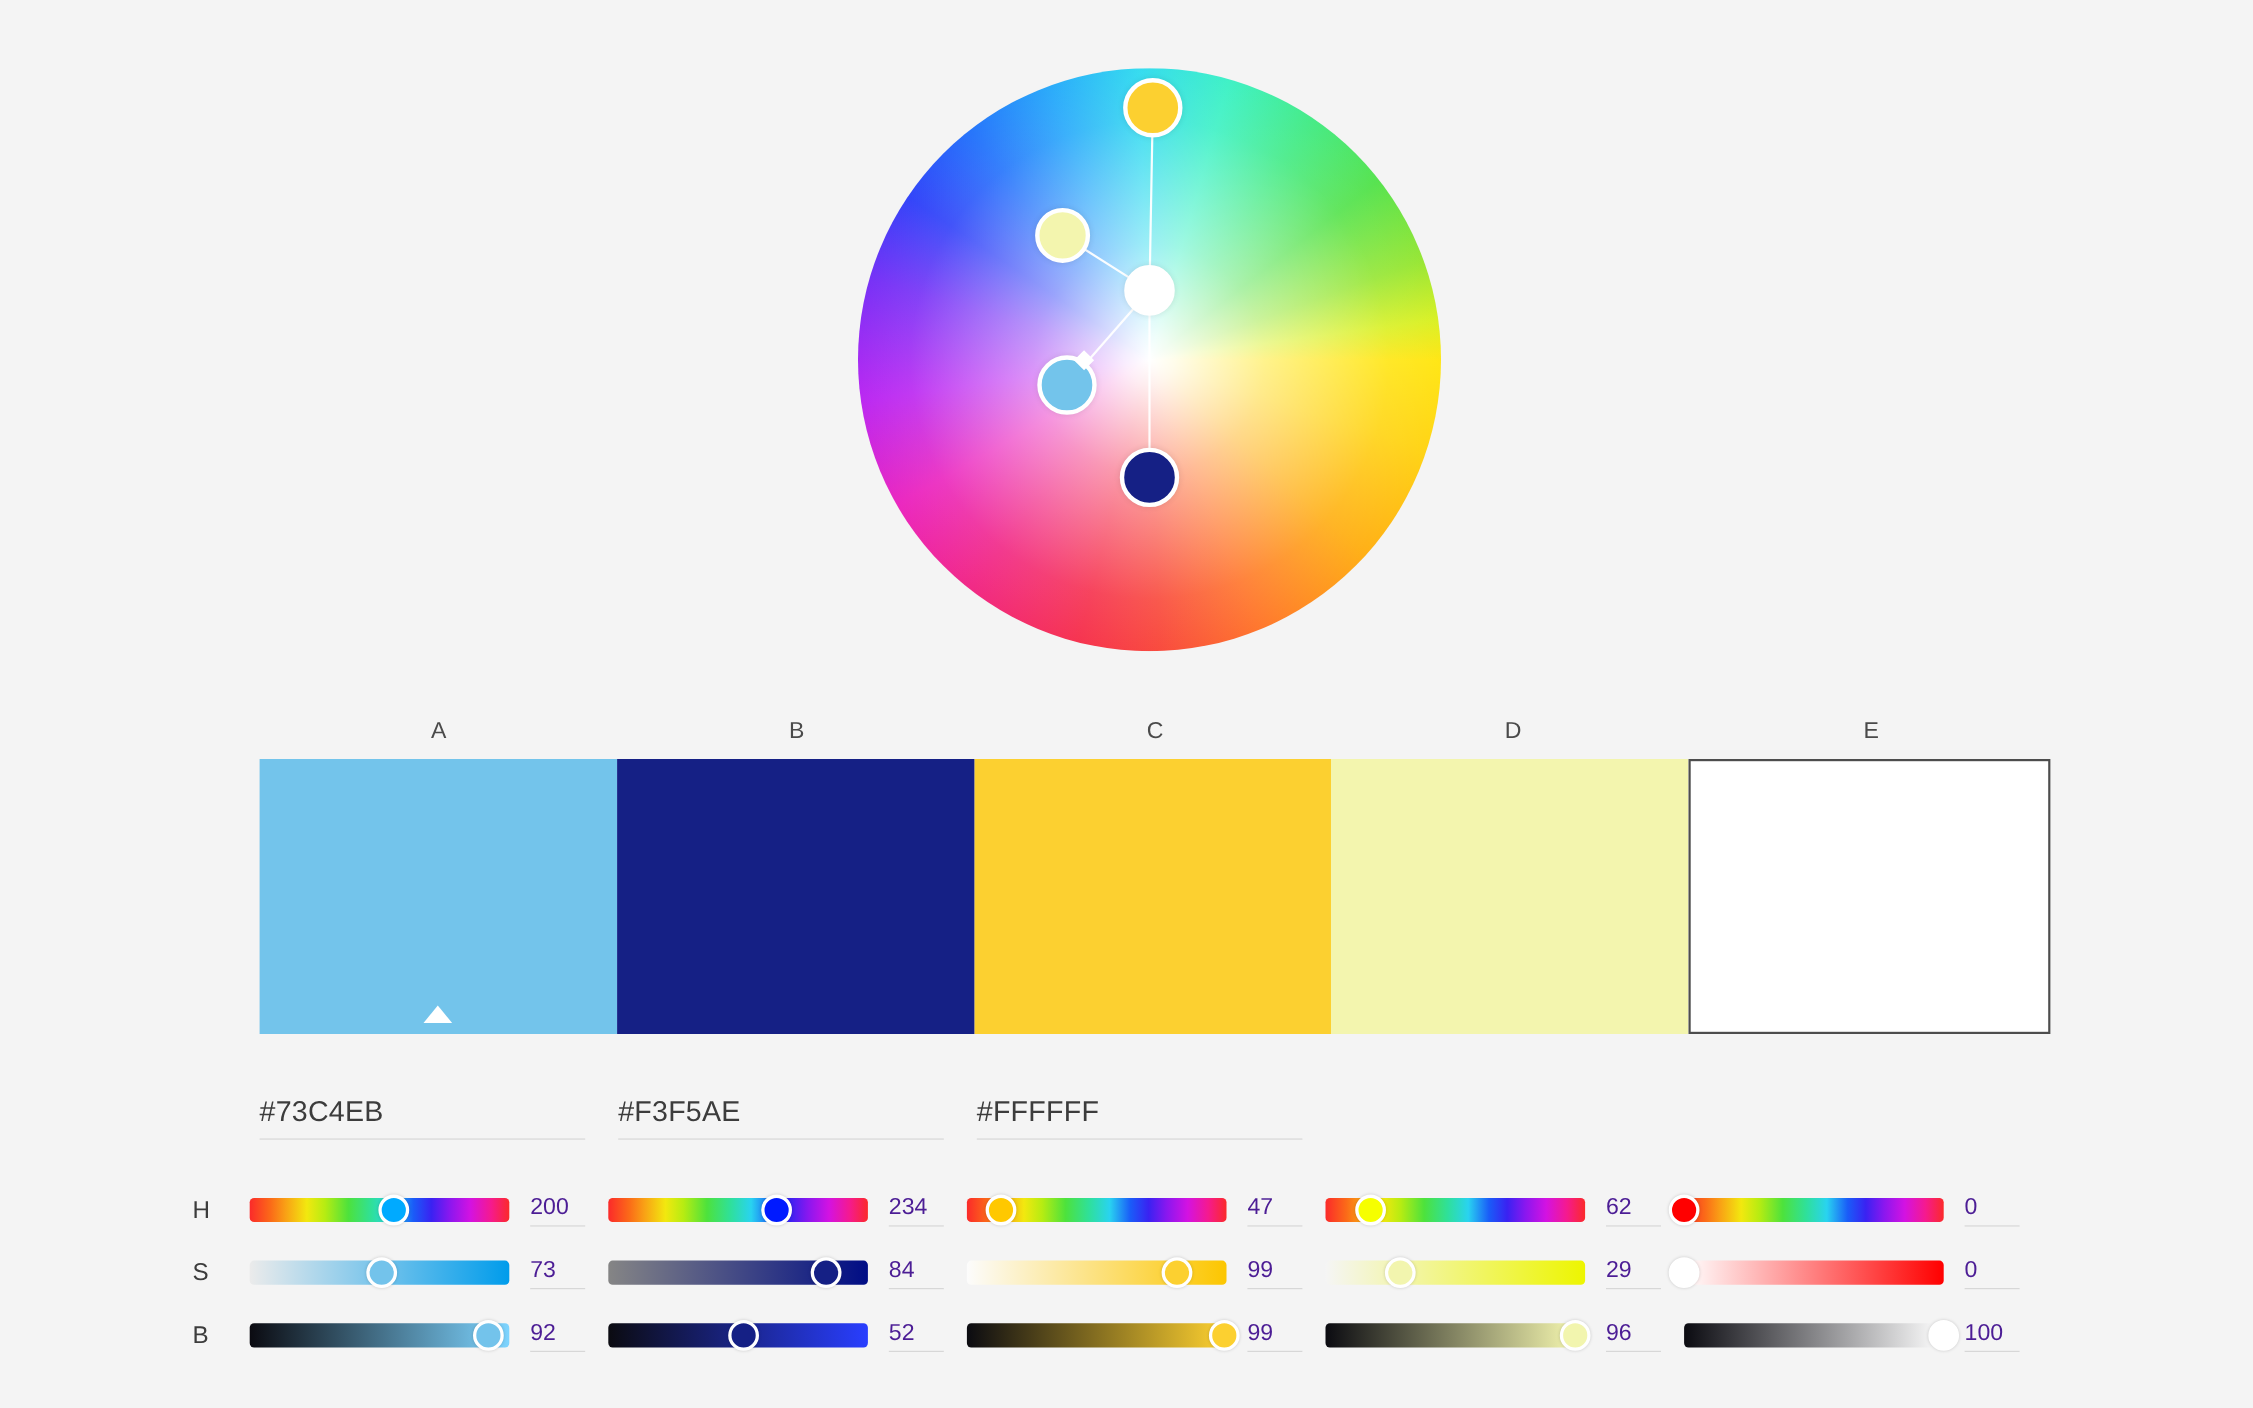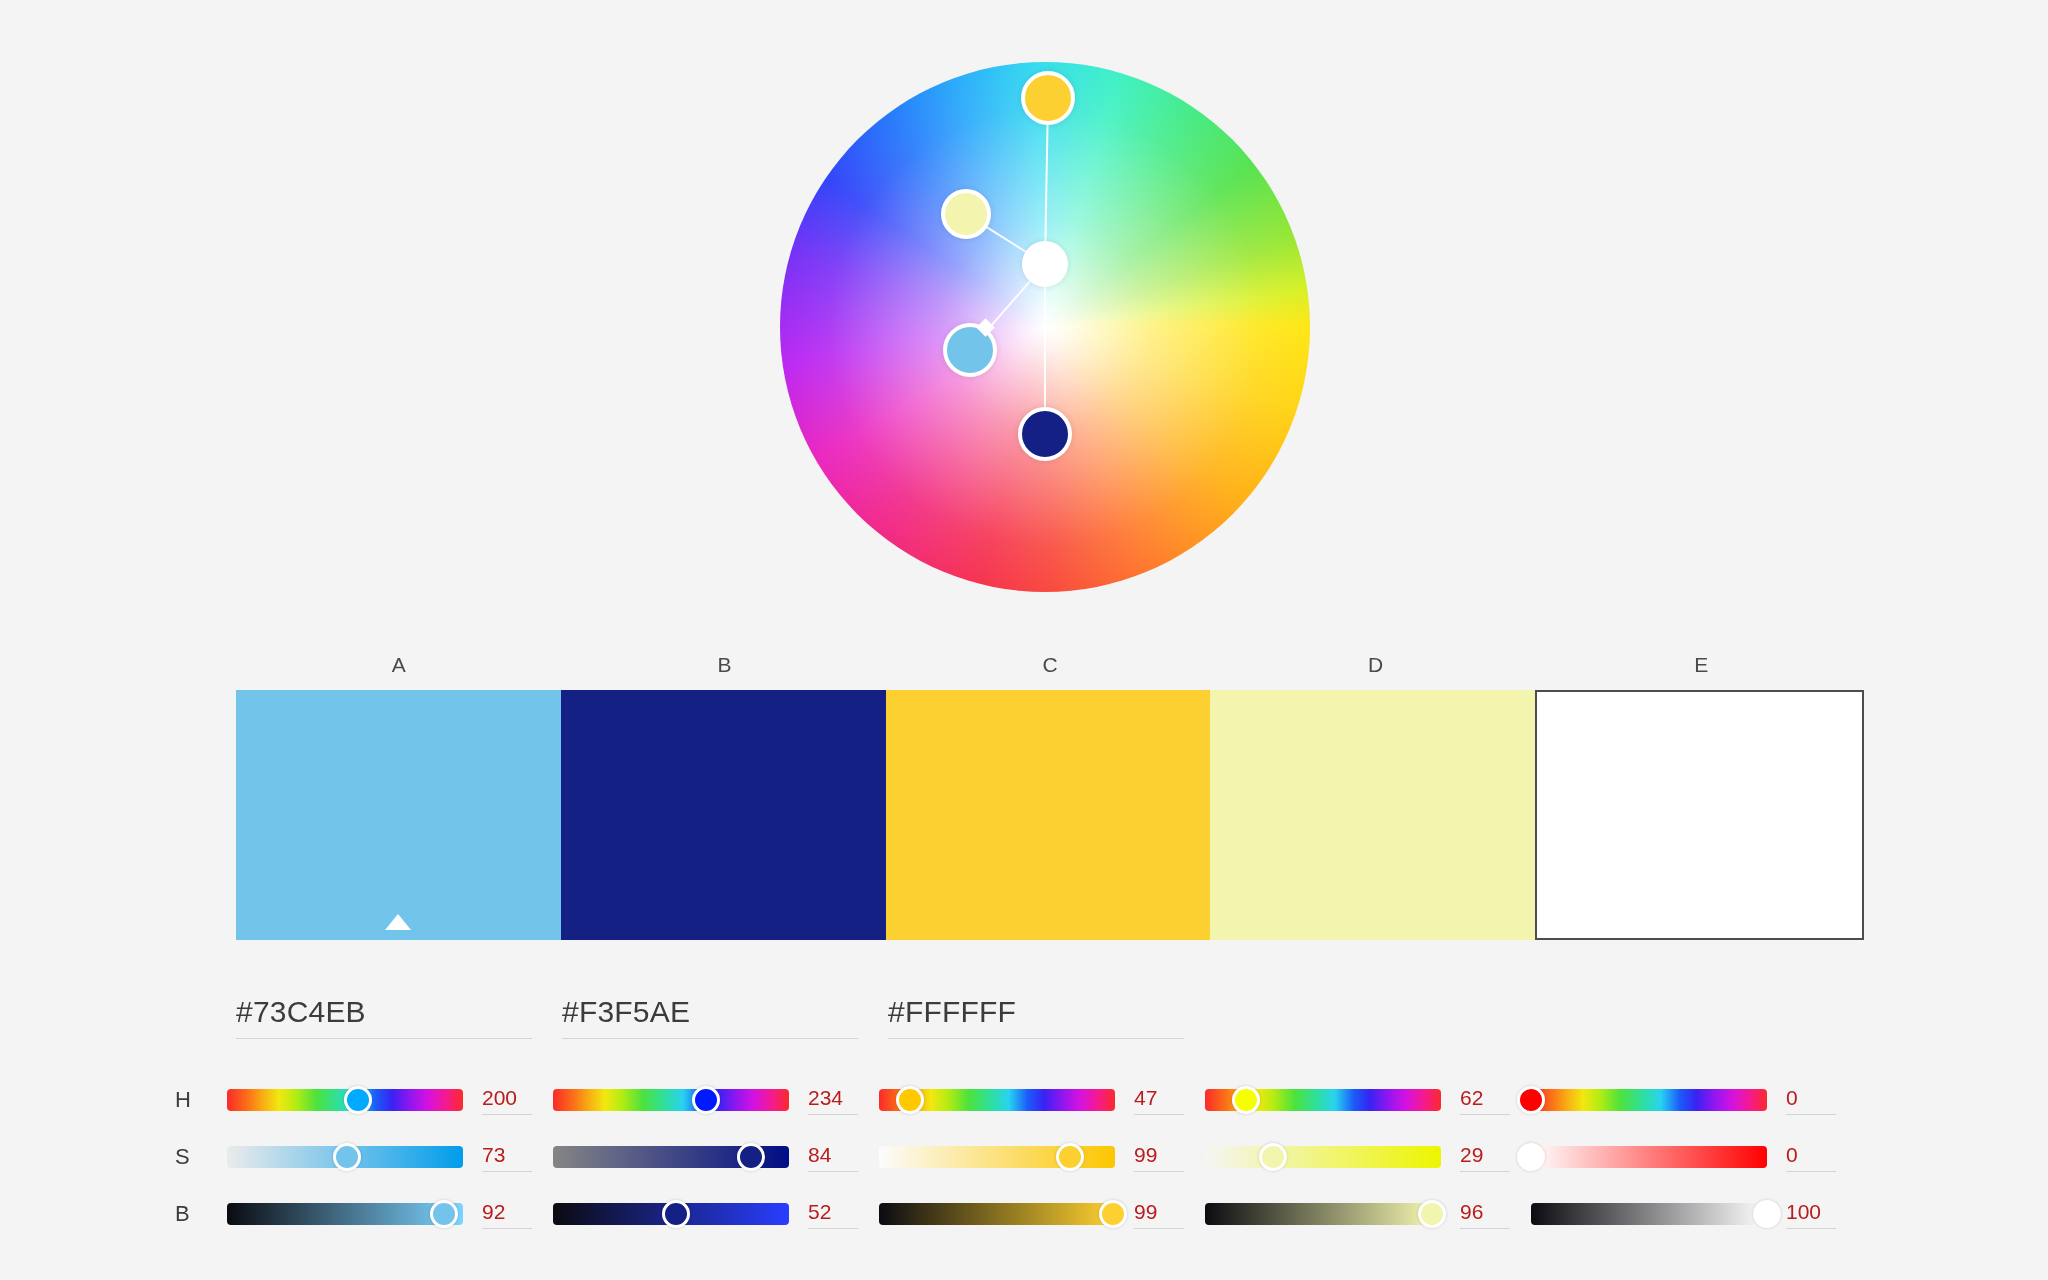--- a/index.html
+++ b/index.html
@@ -122,21 +122,21 @@
 
   
   #hex-row {
     position: absolute;
     left: 236px; top: 995px;
     width: 1680px;
     display: flex;
   }
   .hex-cell { width: 326px; }
   .hex-value {
-    font-size: 30px;
+    font-size: 26px;
     color: #3c3c3c;
     padding-bottom: 9px;
     letter-spacing: .2px;
   }
   .hex-underline {
     height: 1px;
     background: #d4d4d4;
     width: 296px;
   }
 
@@ -186,21 +186,21 @@
     transform: translate(-50%, -50%);
     box-shadow: 0 0 3px rgba(0,0,0,0.18);
   }
   .value-box {
     margin-left: 19px;
     width: 70px;
     flex: none;
   }
   .value-num {
     font-size: 21px;
-    color: #b91c1c;
+    color: #4c1d95;
     line-height: 24px;
   }
   .value-underline {
     margin-top: 4px;
     height: 1px;
     background: #d4d4d4;
     width: 50px;
   }
 </style>
 </head>

